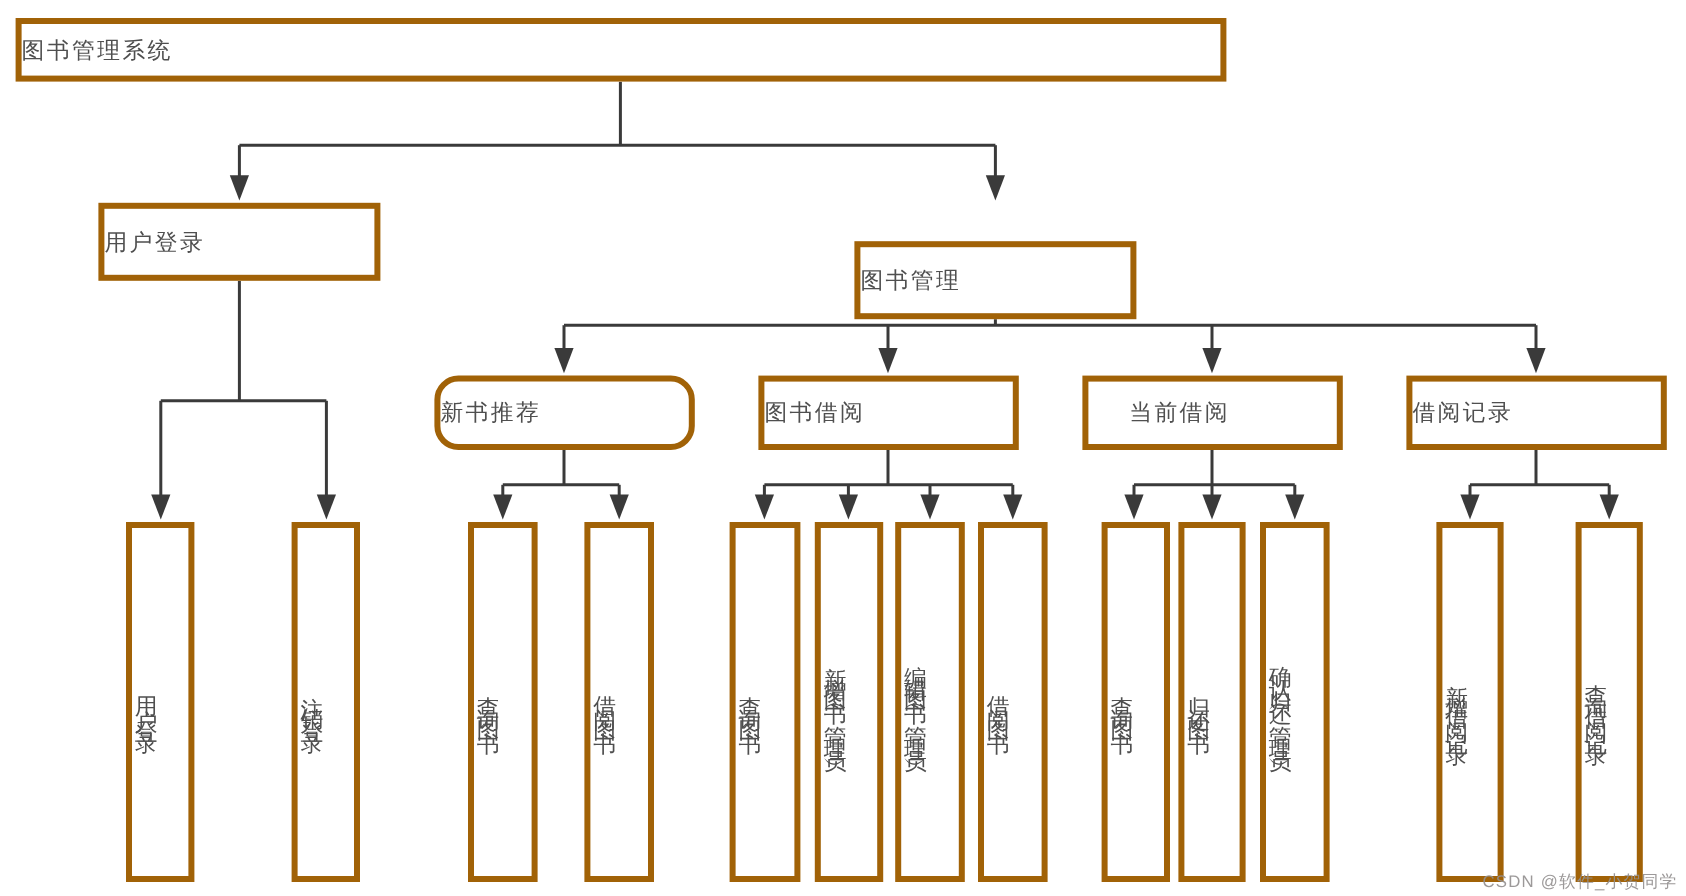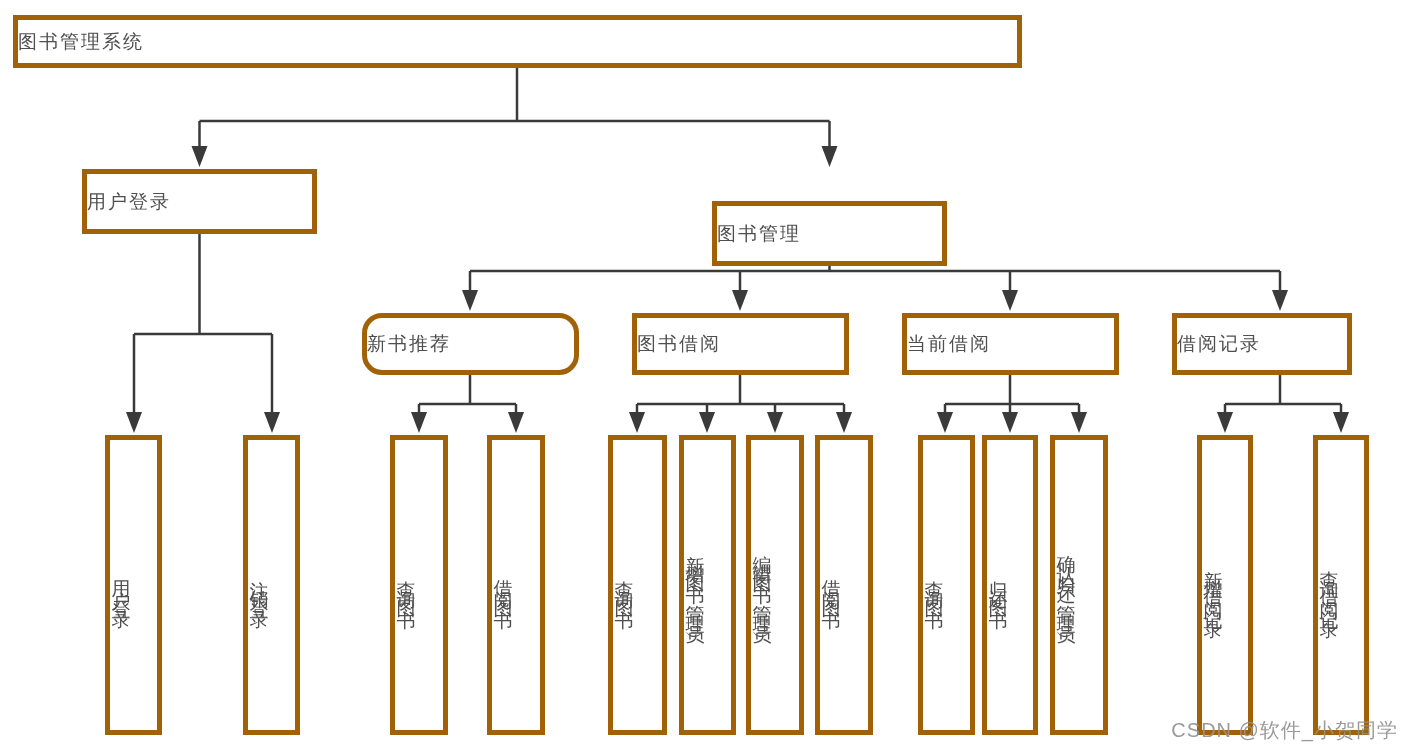--- a/index.html
+++ b/index.html
@@ -41,21 +41,21 @@
   #connector-layer {
     position: absolute;
     left: 0;
     top: 0;
     pointer-events: none;
   }
   #watermark {
     position: absolute;
     right: 7px;
     bottom: 3px;
-    font-size: 20px;
+    font-size: 14px;
     color: rgba(148, 144, 144, 0.92);
     letter-spacing: 1px;
     white-space: nowrap;
     z-index: 5;
   }
 </style>
 </head>
 <body>
 
 <div id="canvas">
@@ -139,24 +139,24 @@
   <div class="box" style="left:712px; top:169px; width:235px; height:65px;margin-top:32px;">
     <span class="h-label">图书管理</span>
   </div>
 
   <div class="box" style="left:362px; top:313px; width:217px; height:62px;border-radius:20px;">
     <span class="h-label">新书推荐</span>
   </div>
   <div class="box" style="left:632px; top:313px; width:217px; height:62px;">
     <span class="h-label">图书借阅</span>
   </div>
-  <div class="box" style="left:902px; top:313px; width:217px; height:62px;">
+  <div class="box" style="left:902px; top:313px; width:217px; height:62px;padding-left:34px;">
     <span class="h-label">当前借阅</span>
   </div>
-  <div class="box" style="left:1172px; top:313px; width:180px; height:62px;">
+  <div class="box" style="left:1172px; top:313px; width:217px; height:62px;">
     <span class="h-label">借阅记录</span>
   </div>
 
   <div class="box v-box" style="left:105px; top:435px; width:57px; height:300px;">
     <span class="v-label">用户登录</span>
   </div>
   <div class="box v-box" style="left:243px; top:435px; width:57px; height:300px;">
     <span class="v-label">注销登录</span>
   </div>
 

